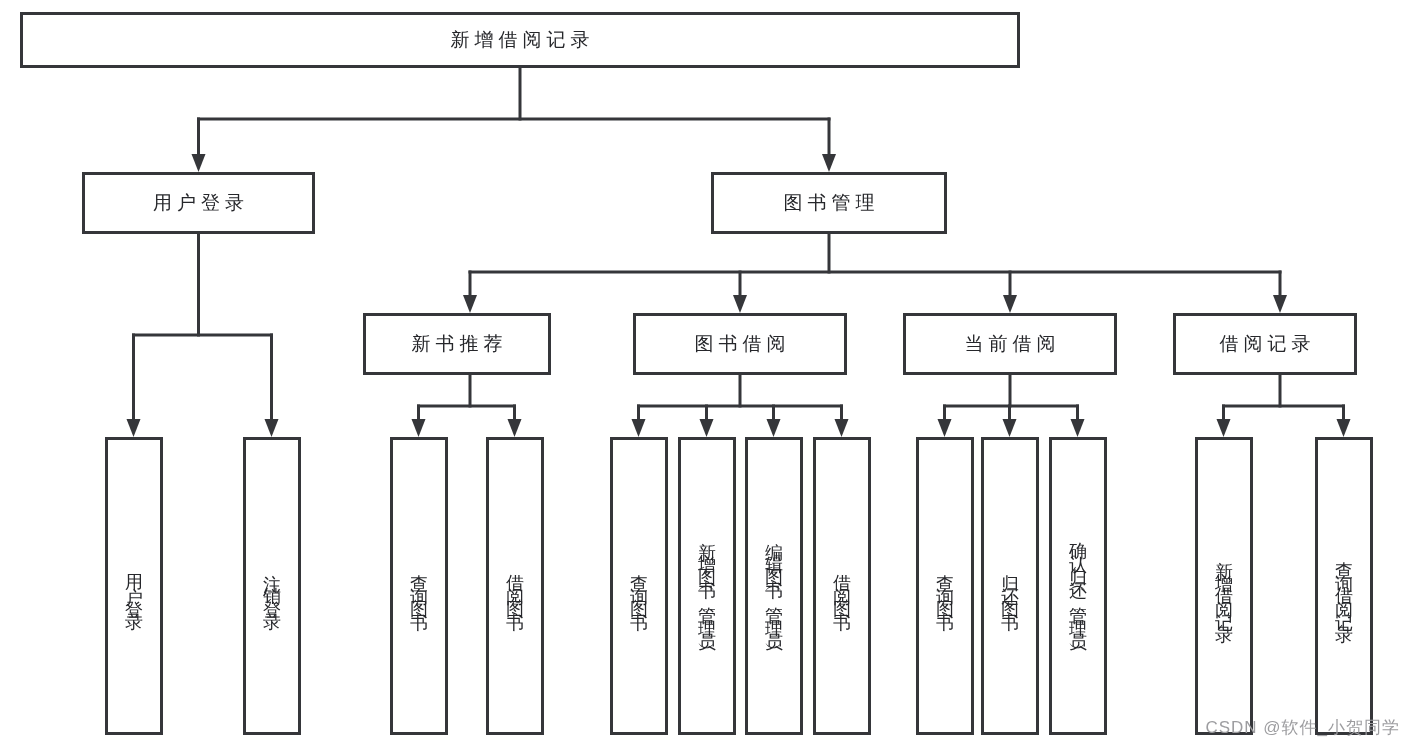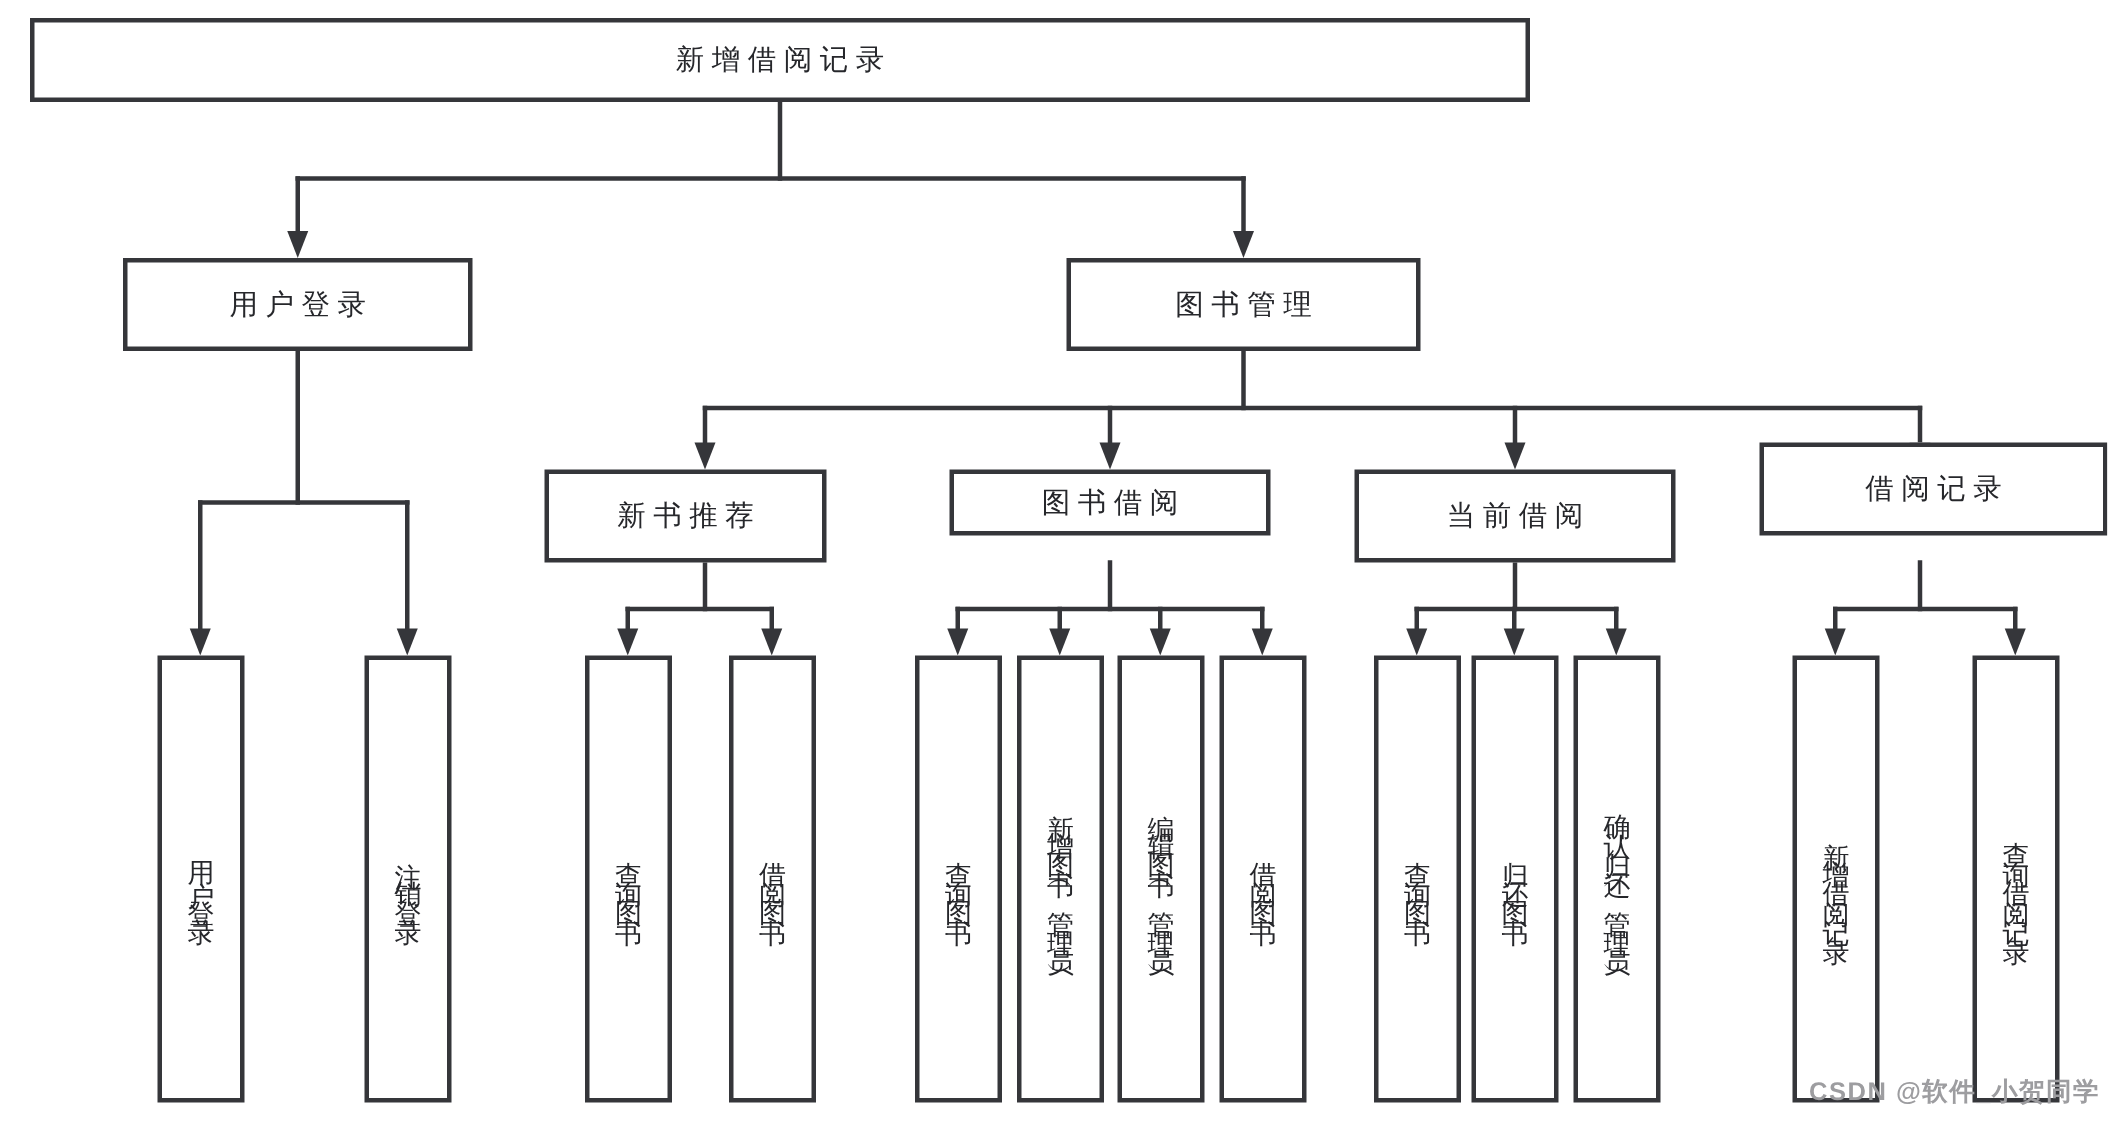--- a/index.html
+++ b/index.html
@@ -60,21 +60,20 @@
   }
   .watermark {
     position: absolute;
     right: 5px;
     top: 716px;
     font-size: 17px;
     letter-spacing: 1px;
     color: var(--wm);
     z-index: 3;
     white-space: nowrap;
-    font-weight: bold;
   }
 </style>
 </head>
 <body>
 
 <div id="stage">
 
   <svg id="connectors" viewBox="0 0 1405 747" xmlns="http://www.w3.org/2000/svg">
       <line x1="520" y1="68" x2="520" y2="119" stroke="#35363a" stroke-width="3" stroke-linecap="square"></line>
       <line x1="198.5" y1="119" x2="829" y2="119" stroke="#35363a" stroke-width="3" stroke-linecap="square"></line>
@@ -137,27 +136,27 @@
   <div class="hbox" style="left:82px;top:172px;width:233px;height:62px">
     <span>用户登录</span>
   </div>
   <div class="hbox" style="left:711px;top:172px;width:236px;height:62px">
     <span>图书管理</span>
   </div>
 
   <div class="hbox" style="left:363px;top:313px;width:188px;height:62px">
     <span>新书推荐</span>
   </div>
-  <div class="hbox" style="left:633px;top:313px;width:214px;height:44px">
+  <div class="hbox" style="left:633px;top:313px;width:214px;height:62px">
     <span>图书借阅</span>
   </div>
   <div class="hbox" style="left:903px;top:313px;width:214px;height:62px">
     <span>当前借阅</span>
   </div>
-  <div class="hbox" style="left:1173px;top:295px;width:232px;height:62px">
+  <div class="hbox" style="left:1173px;top:313px;width:184px;height:62px">
     <span>借阅记录</span>
   </div>
 
   <div class="vbox" style="left:105px;top:437px">
     <span class="vtext">用户登录</span>
   </div>
   <div class="vbox" style="left:243px;top:437px">
     <span class="vtext">注销登录</span>
   </div>
 

